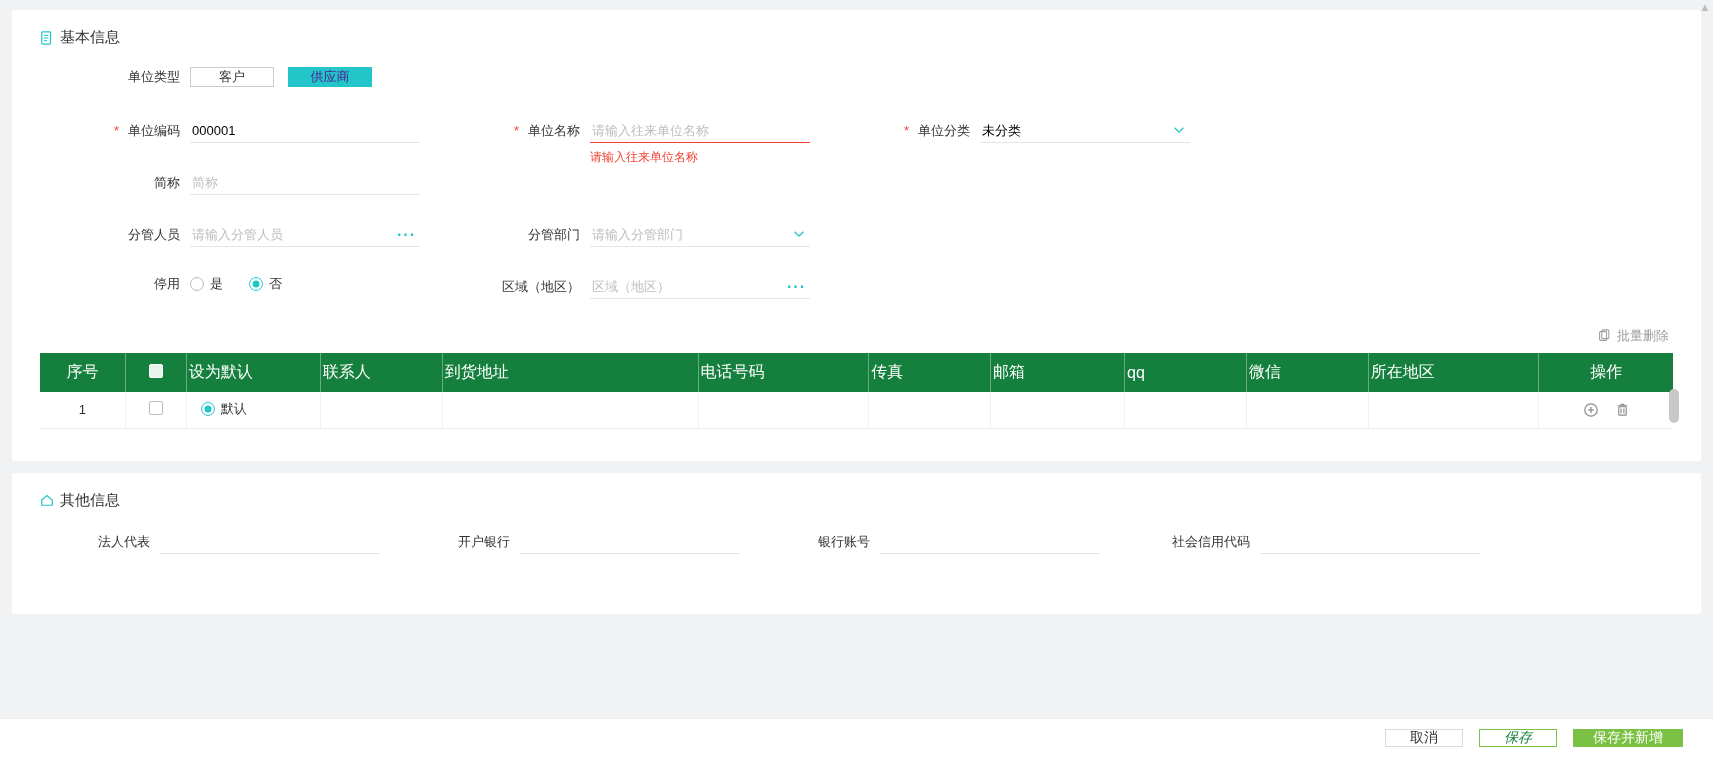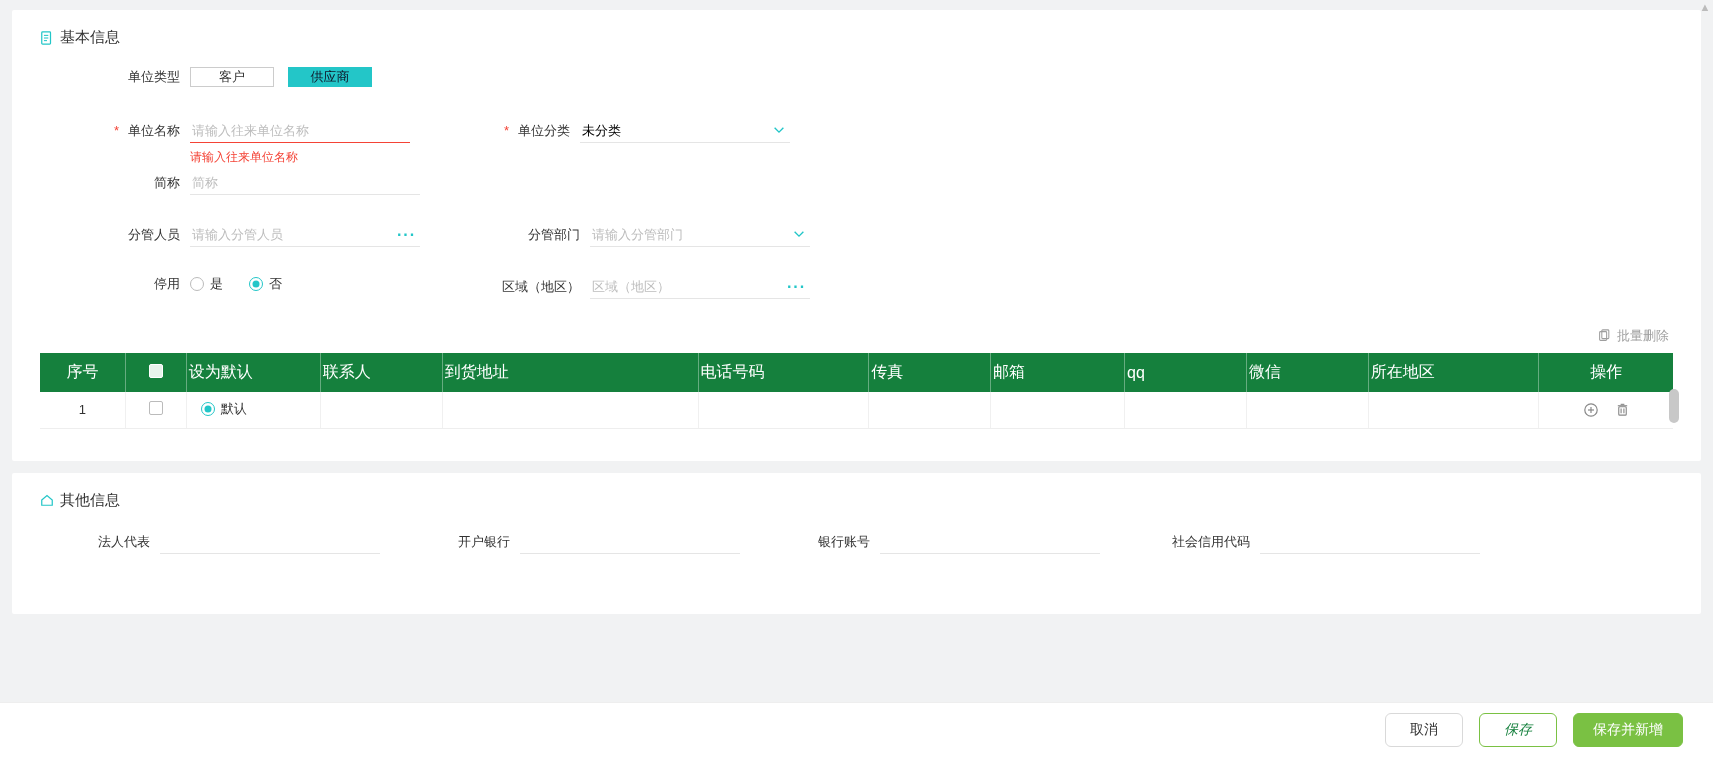--- a/index.html
+++ b/index.html
@@ -107,21 +107,21 @@
     min-width: 84px;
     height: 20px;
     display: inline-flex; align-items: center; justify-content: center;
     font-size: 13px;
     cursor: pointer;
     border: 1px solid #ccc;
     background: #fff;
     color: #333;
   }
   .type-btn.active-outline { border-color: #ccc; background:#fff; color:#333; }
-  .type-btn.active-filled { border: none; background: #23c6c8; color: #0f172a; }
+  .type-btn.active-filled { border: none; background: #23c6c8; color: #4c1d95; }
 
   
   .radio-group { display: flex; gap: 26px; align-items: center; }
   .radio-item { display: inline-flex; align-items: center; gap: 6px; cursor: pointer; }
   .radio {
     width: 14px; height: 14px; border-radius: 50%;
     border: 1.5px solid #bbb; position: relative; display:inline-block;
   }
   .radio.checked { border-color: #23c6c8; }
   .radio.checked::after {
@@ -185,24 +185,24 @@
   
   .footer {
     position: fixed; bottom: 0; left: 0; right: 0;
     background: #fff;
     border-top: 1px solid #eee;
     padding: 10px 30px;
     display: flex; justify-content: flex-end; gap: 16px;
     z-index: 50;
   }
   .btn {
-    min-width: 78px; height: 34px;
+    min-width: 78px; height: 18px;
     display:inline-flex; align-items:center; justify-content:center;
     font-size: 14px; cursor:pointer;
-    border-radius: 6px;
+    border-radius: 0;
   }
   .btn-default { background:#fff; border:1px solid #d9d9d9; color:#333; }
   .btn-save { background:#fff; border:1px solid #7ac143; color:#15803d;font-style:italic; }
   .btn-primary { background:#7ac143; border:1px solid #7ac143; color:#fff; min-width:110px; }
 
   
   .scroll-top-stub {
     position: fixed; top: 0; right: 0;
     width: 16px; height: 14px;
     color: #bbb;
@@ -236,20 +236,26 @@
         <div class="field col1">
           <div class="label">单位类型</div>
           <div class="type-toggle">
             <div class="type-btn active-outline">客户</div>
             <div class="type-btn active-filled">供应商</div>
           </div>
         </div>
       </div>
 
       <div class="form-row">
+        <div class="field col1">
+          <div class="label req">单位编码</div>
+          <div class="input-wrap">
+            <input class="text-input" value="000001" style="">
+          </div>
+        </div>
         <div class="field col2">
           <div class="label req">单位名称</div>
           <div class="input-wrap">
             <input class="text-input error" placeholder="请输入往来单位名称" style="">
             <div class="error-text">请输入往来单位名称</div>
           </div>
         </div>
         <div class="field col3">
           <div class="label req">单位分类</div>
           <div class="input-wrap">

